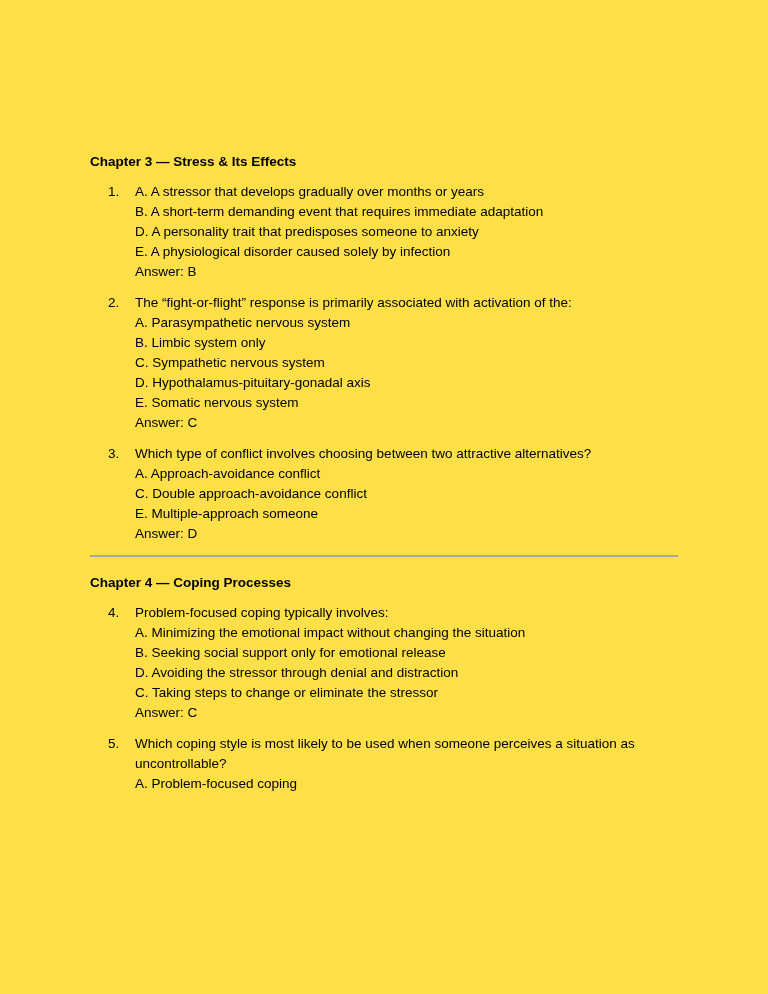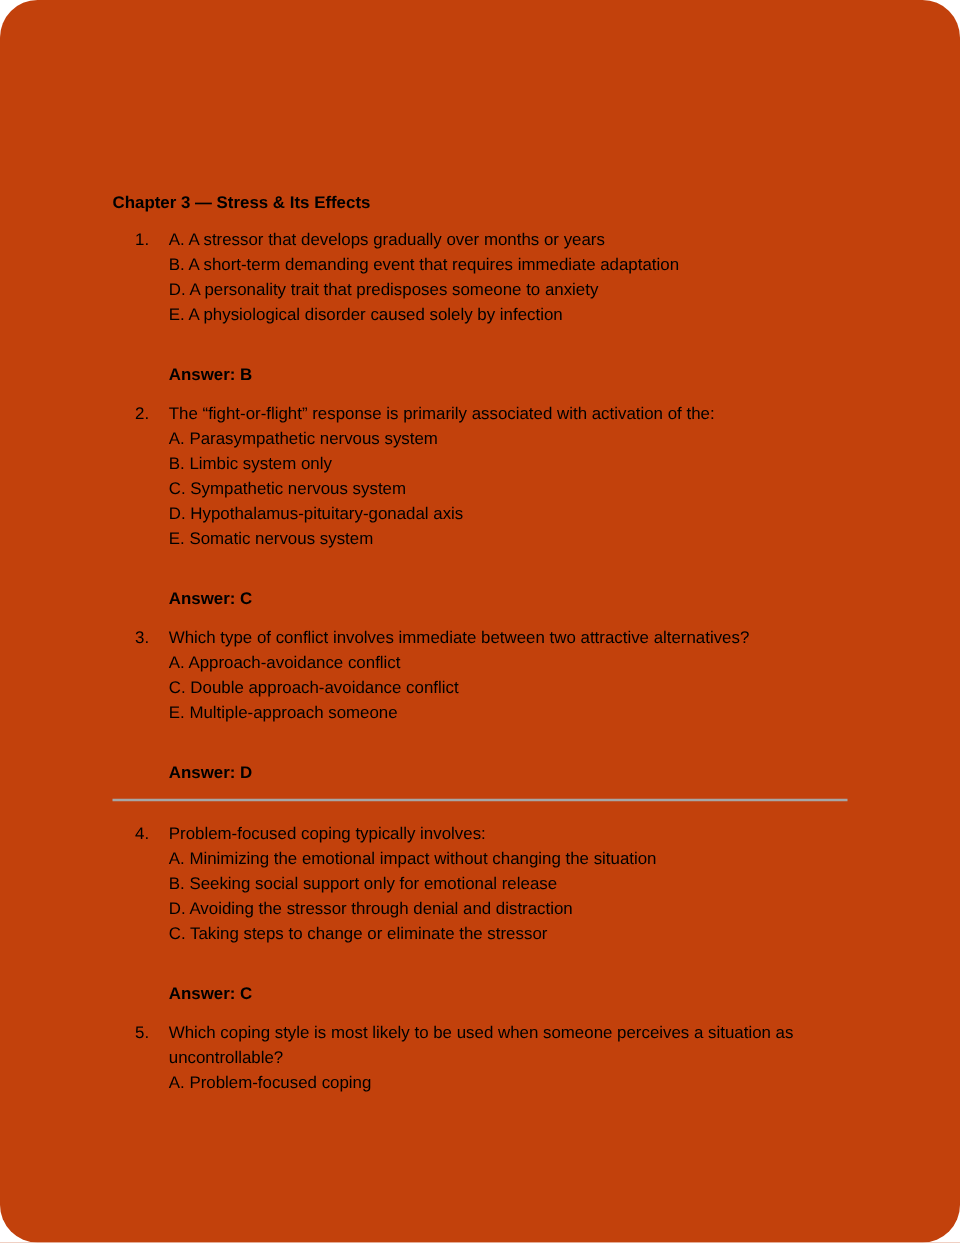--- a/index.html
+++ b/index.html
@@ -4,27 +4,26 @@
 <style>
   html, body {
     margin: 0;
     padding: 0;
     background: #ffffff;
   }
   .page {
     position: relative;
     width: 768px;
     height: 994px;
-    background: #c2410c;
+    background: #fde047;
     overflow: hidden;
     font-family: "Liberation Sans", sans-serif;
     font-size: 13.5px;
     line-height: 20px;
     color: #000000;
-    border-radius: 30px;
   }
   .content {
     position: absolute;
     left: 90px;
     top: 152px;
     width: 588px;
   }
   .chapter-heading {
     font-size: 13.5px;
     font-weight: bold;
@@ -39,22 +38,21 @@
   .qnum {
     position: absolute;
     left: 18px;
     top: 0;
     width: 24px;
   }
   .qtext em {
     font-style: italic;
   }
   .answer {
-    font-weight: bold;
-    margin-top: 28px;
+    font-weight: normal;
   }
   .divider {
     border: none;
     height: 2px;
     background: #a6a6a6;
     margin: 8px 0 16px 0;
   }
 </style>
 </head>
 <body>
@@ -80,31 +78,32 @@
         <div class="opt">A. Parasympathetic nervous system</div>
         <div class="opt">B. Limbic system only</div>
         <div class="opt">C. Sympathetic nervous system</div>
         <div class="opt">D. Hypothalamus-pituitary-gonadal axis</div>
         <div class="opt">E. Somatic nervous system</div>
         <div class="answer">Answer: C</div>
       </div>
 
       <div class="question">
         <span class="qnum">3.</span>
-        <div class="qtext"><span>Which type of conflict involves immediate between two attractive alternatives?</span></div>
+        <div class="qtext"><span>Which type of conflict involves choosing between two attractive alternatives?</span></div>
         <div class="opt">A. Approach-avoidance conflict</div>
         <div class="opt">C. Double approach-avoidance conflict</div>
         <div class="opt">E. Multiple-approach someone</div>
         <div class="answer">Answer: D</div>
       </div>
     </section>
 
     <hr class="divider">
 
     <section>
+      <h2 class="chapter-heading">Chapter 4 — Coping Processes</h2>
 
       <div class="question">
         <span class="qnum">4.</span>
         <div class="qtext"><span>Problem-focused coping typically involves:</span></div>
         <div class="opt">A. Minimizing the emotional impact without changing the situation</div>
         <div class="opt">B. Seeking social support only for emotional release</div>
         <div class="opt">D. Avoiding the stressor through denial and distraction</div>
         <div class="opt">C. Taking steps to change or eliminate the stressor</div>
         <div class="answer">Answer: C</div>
       </div>

